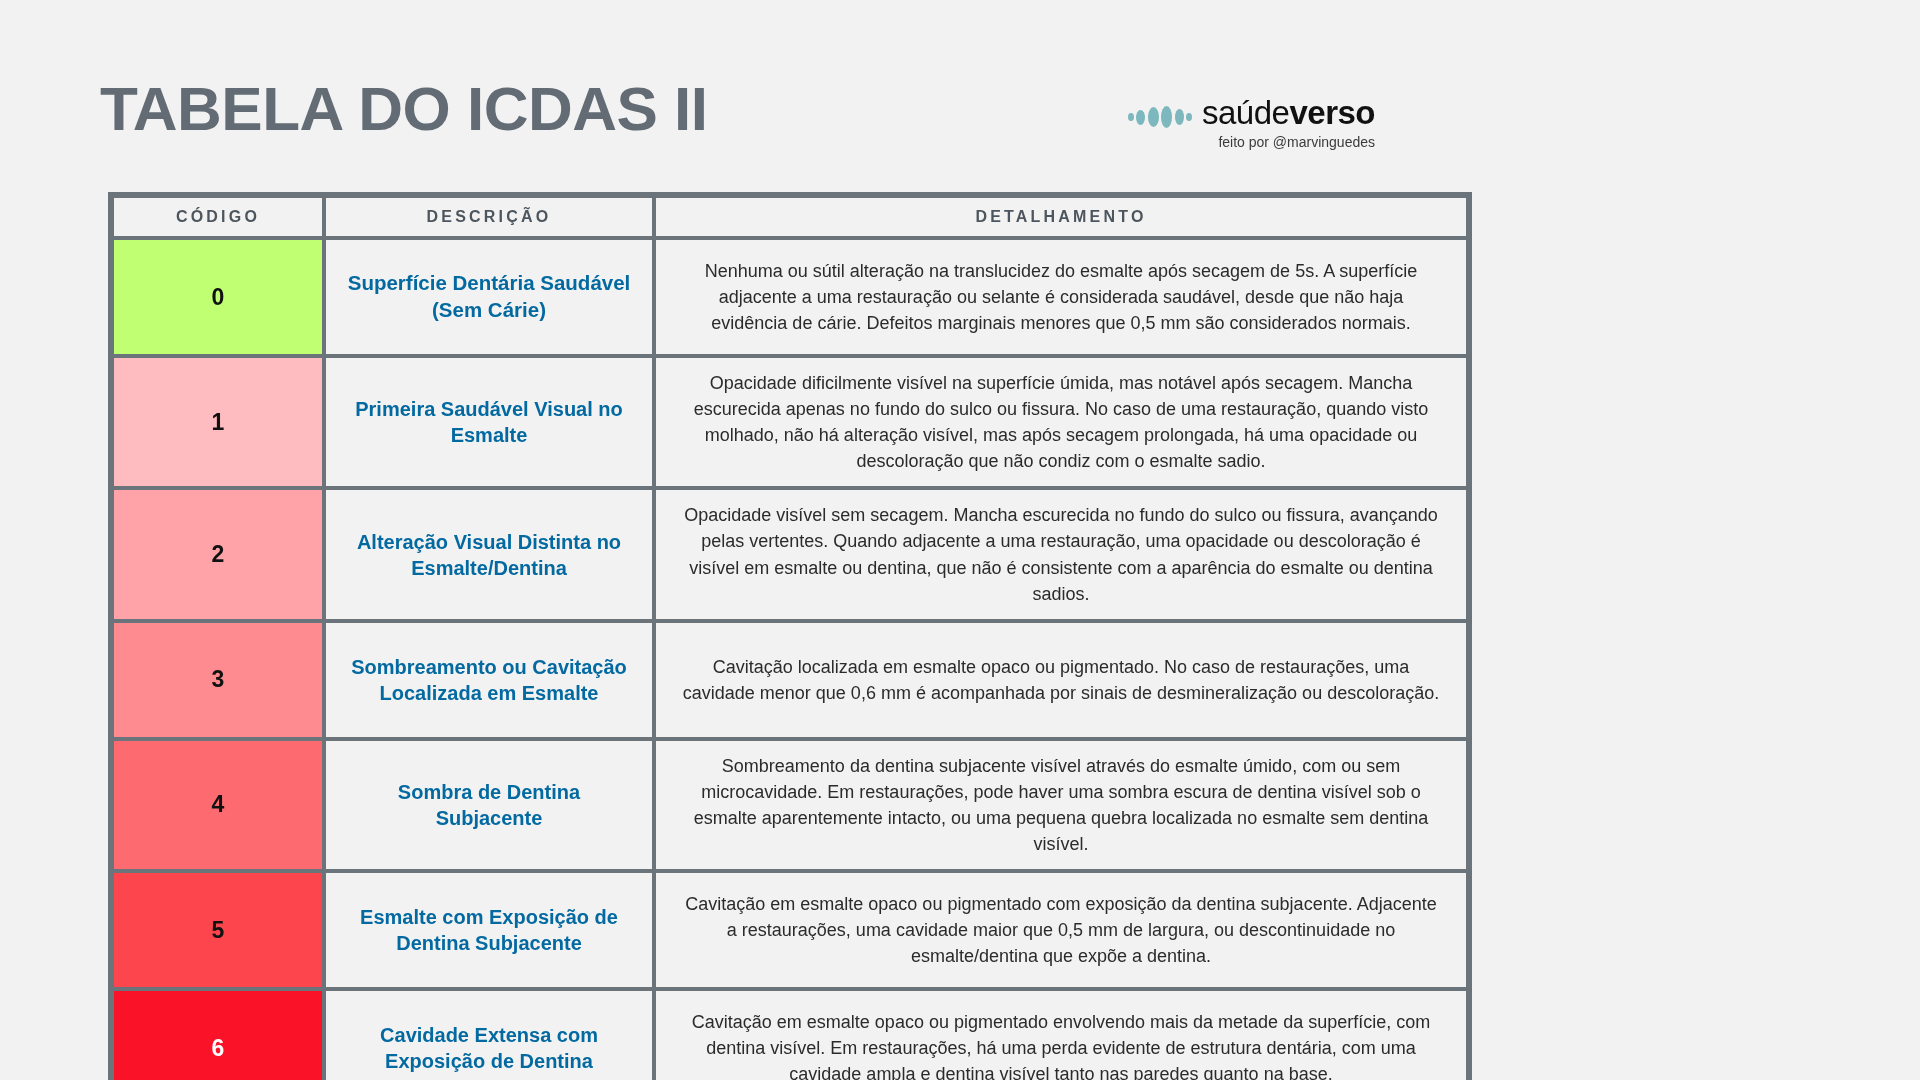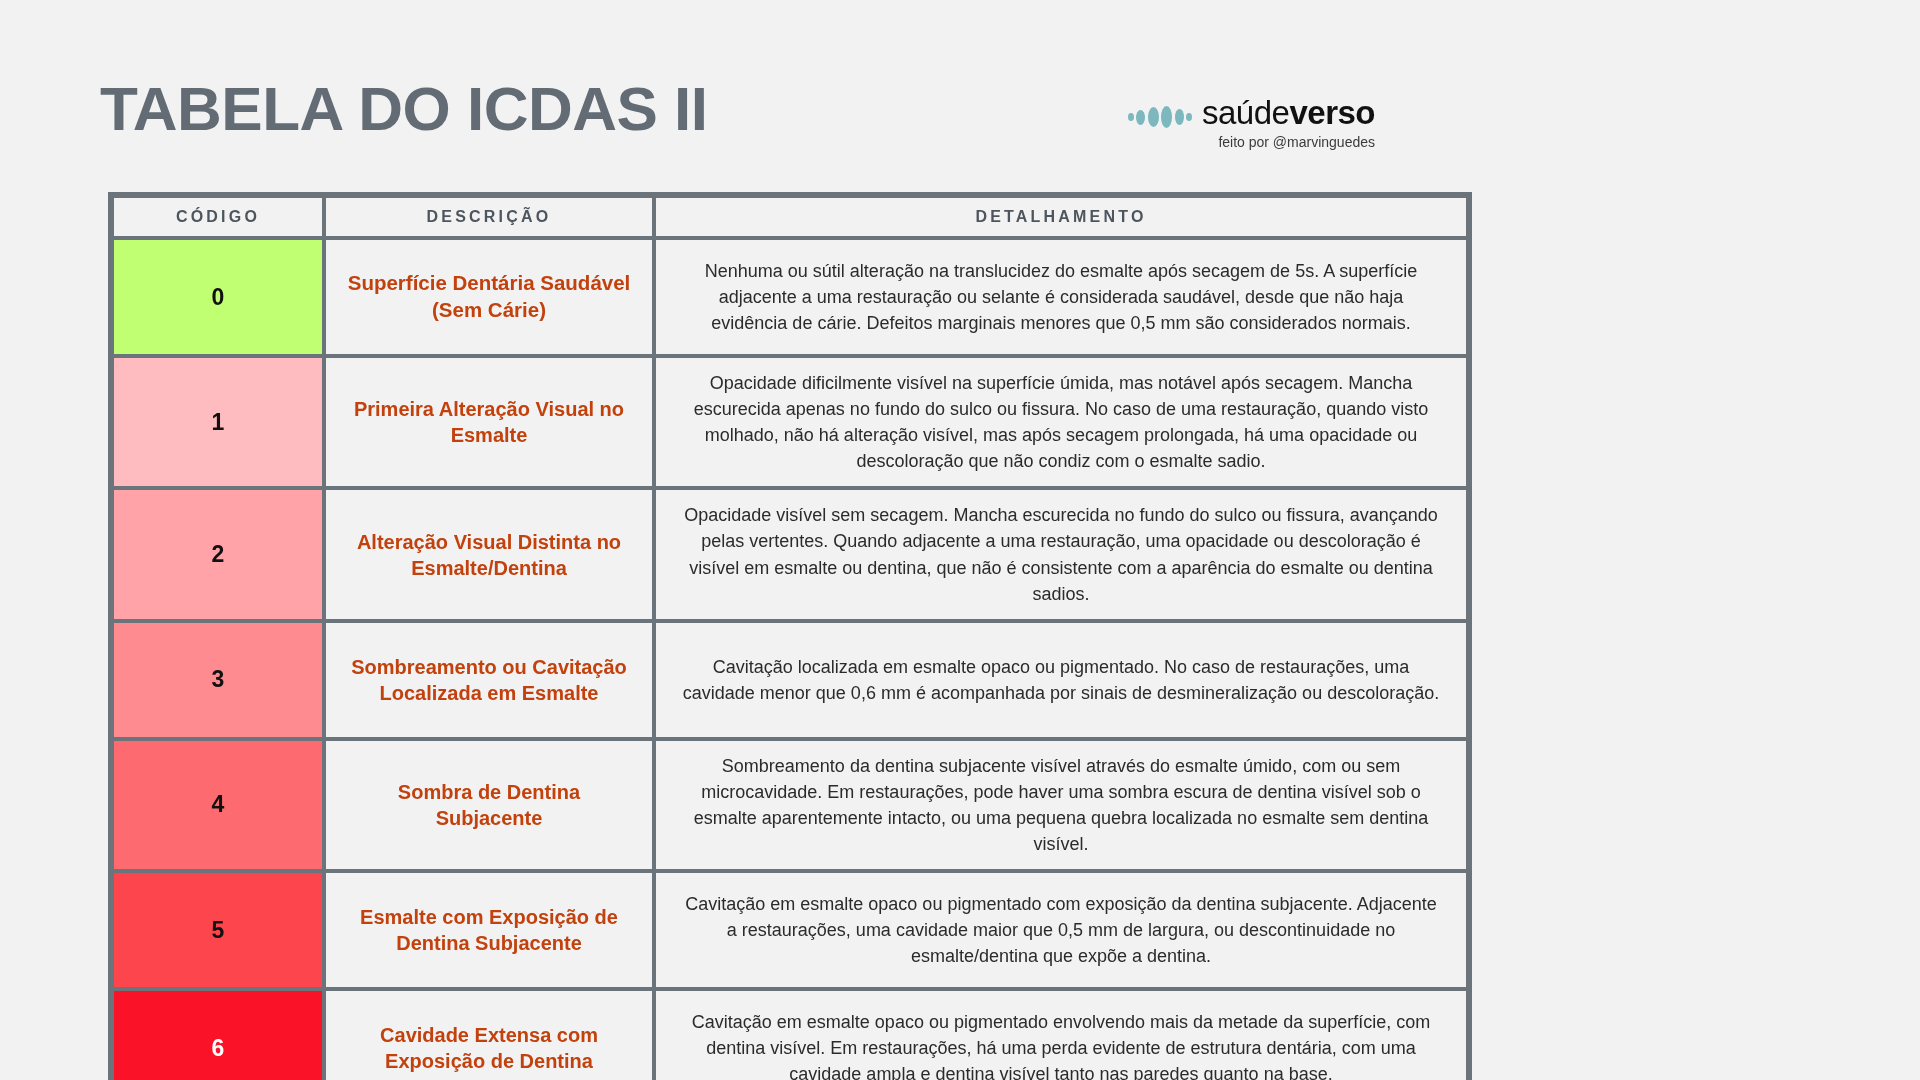--- a/index.html
+++ b/index.html
@@ -143,21 +143,21 @@
     font-size: 23px;
     font-weight: bold;
     color: #111;
   }
 
   td.desc {
     text-align: center;
     font-size: 20px;
     font-weight: bold;
     line-height: 1.3;
-    color: #c2410c;
+    color: #0369a1;
     padding: 10px 18px;
   }
 
   td.detail {
     text-align: center;
     font-size: 18px;
     font-weight: 400;
     line-height: 1.45;
     color: #2b2b2b;
     padding: 12px 26px;
@@ -206,21 +206,21 @@
         </tr>
       </thead>
       <tbody id="table-body">
           <tr>
             <td class="code" style="background: rgb(192, 255, 114); color: rgb(17, 17, 17);">0</td>
             <td class="desc">Superfície Dentária Saudável (Sem Cárie)</td>
             <td class="detail">Nenhuma ou sútil alteração na translucidez do esmalte após secagem de 5s. A superfície adjacente a uma restauração ou selante é considerada saudável, desde que não haja evidência de cárie. Defeitos marginais menores que 0,5 mm são considerados normais.</td>
           </tr>
           <tr>
             <td class="code" style="background: rgb(255, 188, 192); color: rgb(17, 17, 17);">1</td>
-            <td class="desc">Primeira Alteração Visual no Esmalte</td>
+            <td class="desc">Primeira Saudável Visual no Esmalte</td>
             <td class="detail">Opacidade dificilmente visível na superfície úmida, mas notável após secagem. Mancha escurecida apenas no fundo do sulco ou fissura. No caso de uma restauração, quando visto molhado, não há alteração visível, mas após secagem prolongada, há uma opacidade ou descoloração que não condiz com o esmalte sadio.</td>
           </tr>
           <tr>
             <td class="code" style="background: rgb(255, 163, 168); color: rgb(17, 17, 17);">2</td>
             <td class="desc">Alteração Visual Distinta no Esmalte/Dentina</td>
             <td class="detail">Opacidade visível sem secagem. Mancha escurecida no fundo do sulco ou fissura, avançando pelas vertentes. Quando adjacente a uma restauração, uma opacidade ou descoloração é visível em esmalte ou dentina, que não é consistente com a aparência do esmalte ou dentina sadios.</td>
           </tr>
           <tr>
             <td class="code" style="background: rgb(253, 139, 143); color: rgb(17, 17, 17);">3</td>
             <td class="desc">Sombreamento ou Cavitação Localizada em Esmalte</td>

